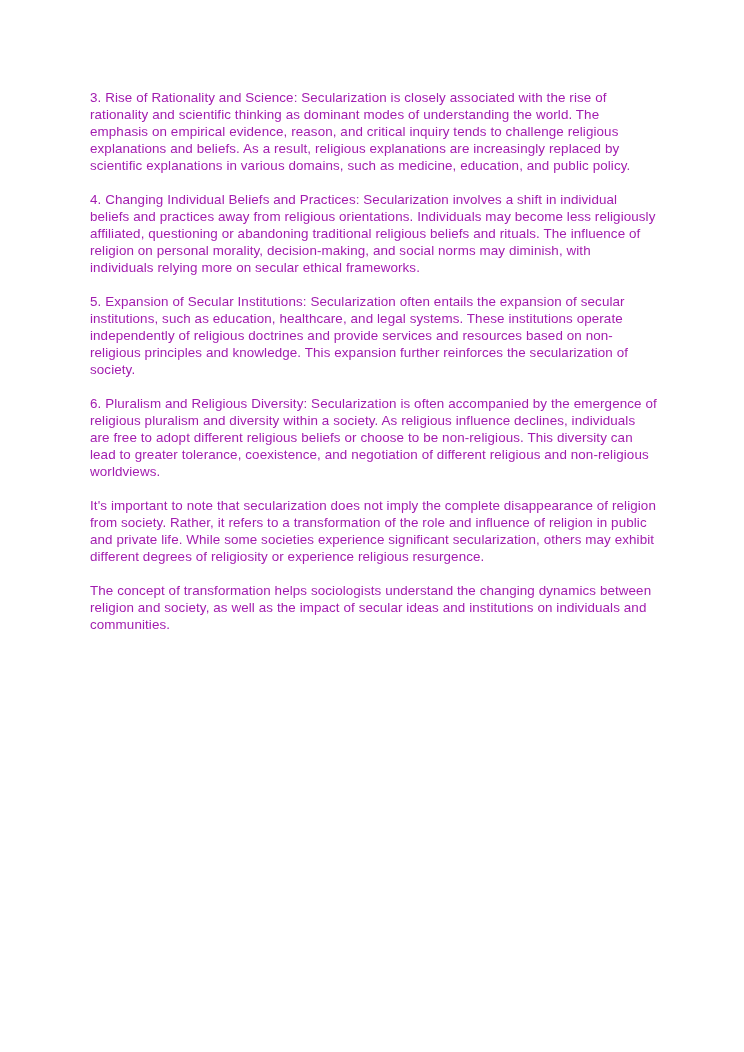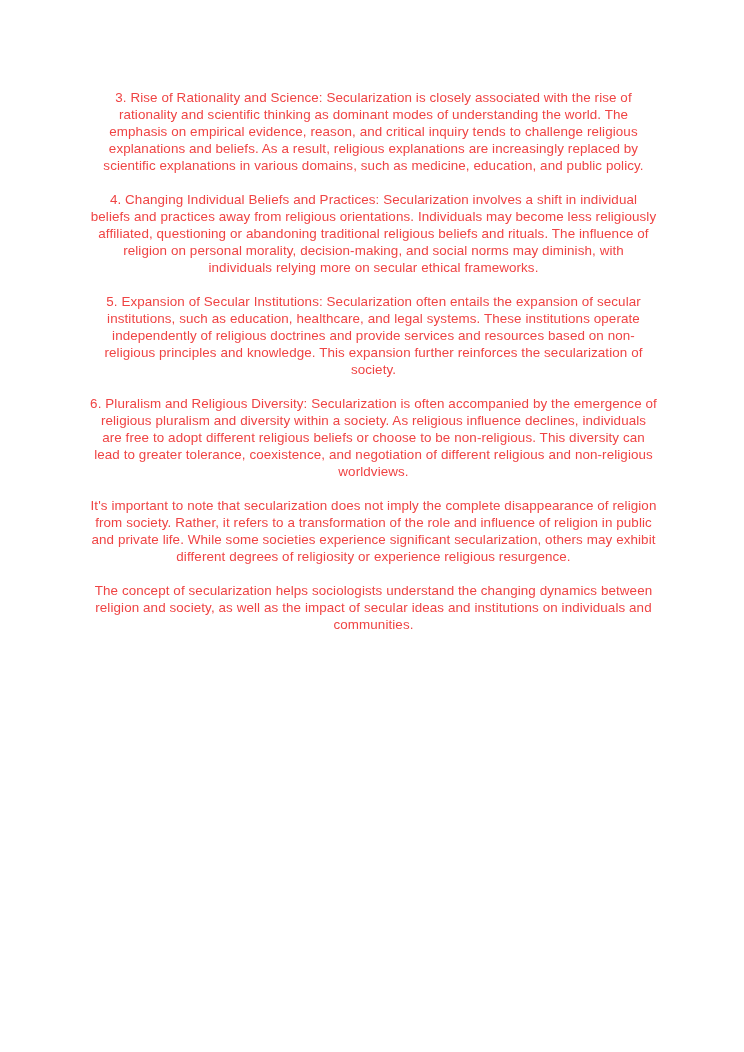--- a/index.html
+++ b/index.html
@@ -13,36 +13,35 @@
     height: 1052px;
     background: #ffffff;
     overflow: hidden;
     font-family: "Liberation Sans", "DejaVu Sans", sans-serif;
   }
   .text-block {
     position: absolute;
     left: 90px;
     top: 89px;
     width: 567px;
-    color: #ef4444;
+    color: #a21caf;
     font-size: 13.4px;
     line-height: 17px;
     letter-spacing: 0.1px;
-    text-align: center;
   }
   .text-block p {
     margin: 0 0 17px 0;
     padding: 0;
   }
 </style>
 </head>
 <body>
 
 <div class="page">
   <div class="text-block">
     <p>3. Rise of Rationality and Science: Secularization is closely associated with the rise of rationality and scientific thinking as dominant modes of understanding the world. The emphasis on empirical evidence, reason, and critical inquiry tends to challenge religious explanations and beliefs. As a result, religious explanations are increasingly replaced by scientific explanations in various domains, such as medicine, education, and public policy.</p>
     <p>4. Changing Individual Beliefs and Practices: Secularization involves a shift in individual beliefs and practices away from religious orientations. Individuals may become less religiously affiliated, questioning or abandoning traditional religious beliefs and rituals. The influence of religion on personal morality, decision-making, and social norms may diminish, with individuals relying more on secular ethical frameworks.</p>
     <p>5. Expansion of Secular Institutions: Secularization often entails the expansion of secular institutions, such as education, healthcare, and legal systems. These institutions operate independently of religious doctrines and provide services and resources based on non-religious principles and knowledge. This expansion further reinforces the secularization of society.</p>
     <p>6. Pluralism and Religious Diversity: Secularization is often accompanied by the emergence of religious pluralism and diversity within a society. As religious influence declines, individuals are free to adopt different religious beliefs or choose to be non-religious. This diversity can lead to greater tolerance, coexistence, and negotiation of different religious and non-religious worldviews.</p>
     <p>It's important to note that secularization does not imply the complete disappearance of religion from society. Rather, it refers to a transformation of the role and influence of religion in public and private life. While some societies experience significant secularization, others may exhibit different degrees of religiosity or experience religious resurgence.</p>
-    <p>The concept of secularization helps sociologists understand the changing dynamics between religion and society, as well as the impact of secular ideas and institutions on individuals and communities.</p>
+    <p>The concept of transformation helps sociologists understand the changing dynamics between religion and society, as well as the impact of secular ideas and institutions on individuals and communities.</p>
   </div>
 </div>
 
 </body></html>

